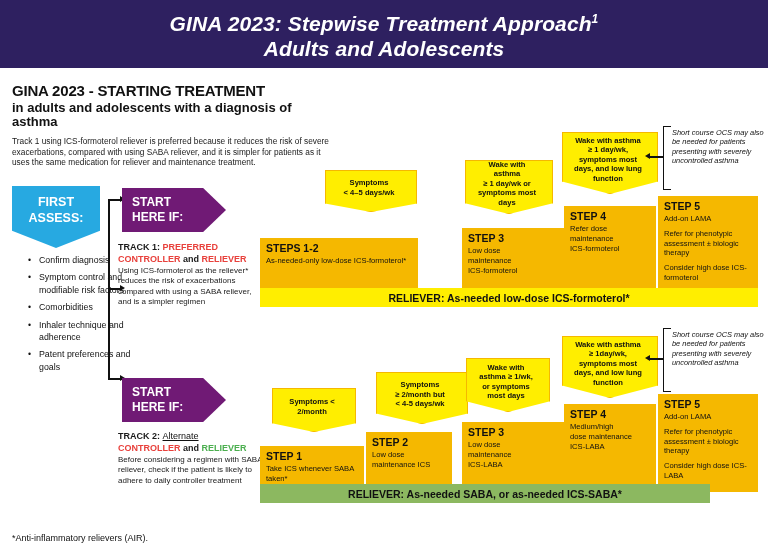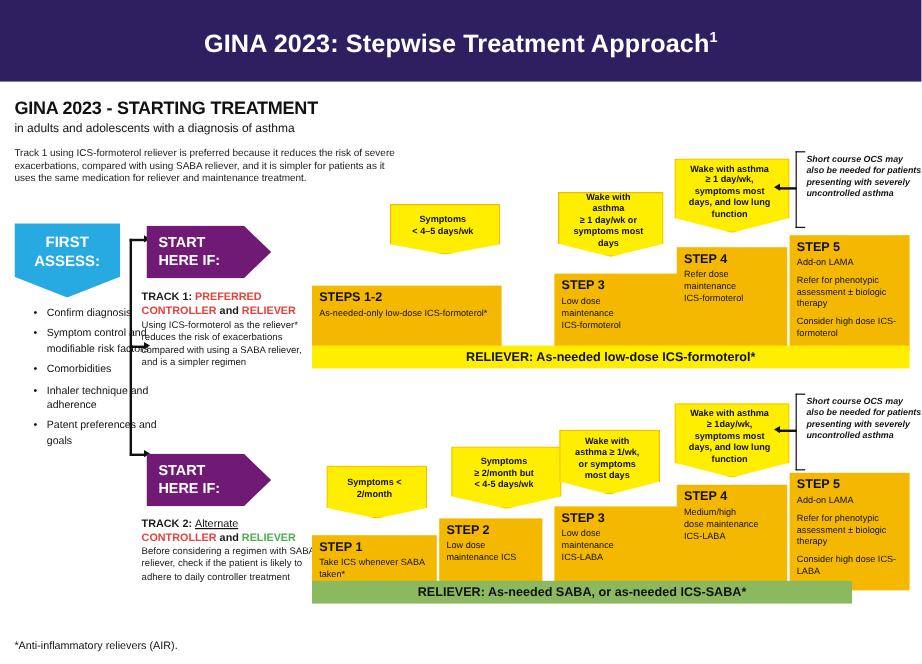--- a/index.html
+++ b/index.html
@@ -14,28 +14,28 @@
   .stage{position:relative;width:768px;height:553px;}
 
   
   .header{
     position:absolute;left:0;top:0;width:768px;height:68px;
     background:#2e2060;color:#ffffff;
     display:flex;flex-direction:column;align-items:center;justify-content:center;
   }
   .header .line{
     font-size:21px;font-weight:bold;line-height:25px;letter-spacing:.1px;
-    text-align:center;white-space:nowrap;
+    text-align:center;white-space:nowrap;font-style:italic;
   }
   .header .line sup{font-size:12px;vertical-align:super;}
 
   
   .intro{position:absolute;left:12px;top:82px;width:320px;}
   .intro .t1{font-size:15px;font-weight:bold;letter-spacing:-.2px;line-height:18px;}
-  .intro .t2{font-size:10px;font-weight:normal;line-height:14px;margin-top:1px;}
+  .intro .t2{font-size:13px;font-weight:bold;line-height:14px;margin-top:1px;}
   .intro .t3{font-size:8.3px;line-height:10.6px;margin-top:7px;color:#1a1a1a;}
 
   
   .pent{
     position:absolute;background:#27a9e1;color:#ffffff;
     -webkit-clip-path:polygon(0 0,100% 0,100% 72%,50% 100%,0 72%);
     clip-path:polygon(0 0,100% 0,100% 72%,50% 100%,0 72%);
     display:flex;align-items:flex-start;justify-content:center;
     text-align:center;font-weight:bold;
   }
@@ -93,35 +93,36 @@
   
   .callout{
     position:absolute;background:#ffee00;border:1.4px solid #f5b800;box-sizing:border-box;
     -webkit-clip-path:polygon(0 0,100% 0,100% 80%,50% 100%,0 80%);
     clip-path:polygon(0 0,100% 0,100% 80%,50% 100%,0 80%);
     display:flex;align-items:center;justify-content:center;text-align:center;
     font-size:7.6px;font-weight:bold;line-height:9.4px;padding:0 4px 7px 0;color:#111;
   }
 
   
-  .ocs{position:absolute;width:96px;font-size:7.4px;font-style:italic;font-weight:bold;line-height:9.4px;color:#111;}
+  .ocs{position:absolute;width:96px;font-size:7.4px;font-style:italic;font-weight:normal;line-height:9.4px;color:#111;}
   .bracket{position:absolute;border-left:1.5px solid #111;border-top:1.5px solid #111;border-bottom:1.5px solid #111;width:7px;}
   .ocsarrow{position:absolute;width:0;height:0;border-top:3.4px solid transparent;border-bottom:3.4px solid transparent;border-right:5px solid #111;}
   .ocsline{position:absolute;background:#111;height:1.5px;}
 
   
   .footnote{position:absolute;left:12px;top:533px;font-size:9px;color:#111;}
 </style>
 </head>
 <body>
 
 <div class="stage">
 
   <div class="header">
     <div class="line"><span>GINA 2023: Stepwise Treatment Approach</span><sup>1</sup></div>
+    <div class="line">Adults and Adolescents</div>
   </div>
 
   <div class="intro">
     <div class="t1">GINA 2023 - STARTING TREATMENT</div>
     <div class="t2">in adults and adolescents with a diagnosis of asthma</div>
     <div class="t3">Track 1 using ICS-formoterol reliever is preferred because it reduces the risk of severe exacerbations, compared with using SABA reliever, and it is simpler for patients as it uses the same medication for reliever and maintenance treatment.</div>
   </div>
 
   <div class="pent" id="first-assess">
     <div>

